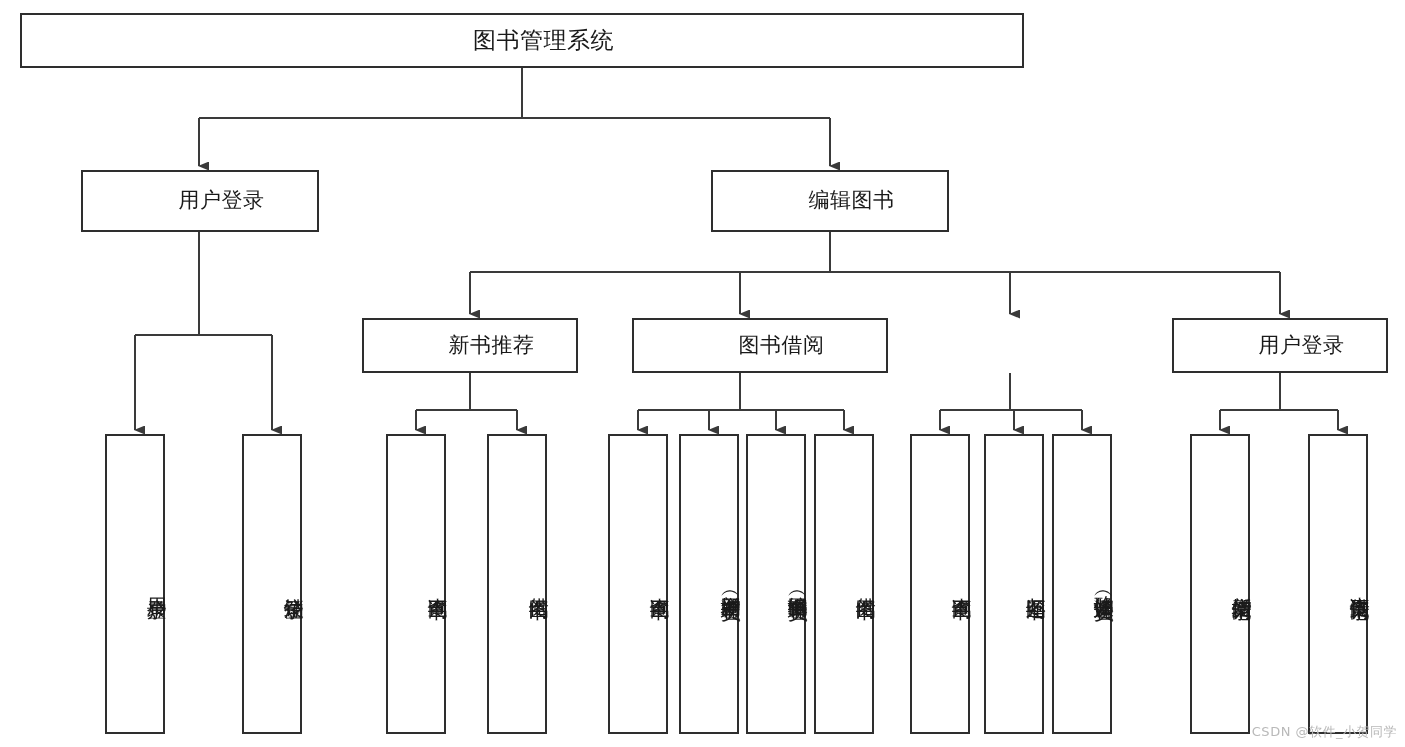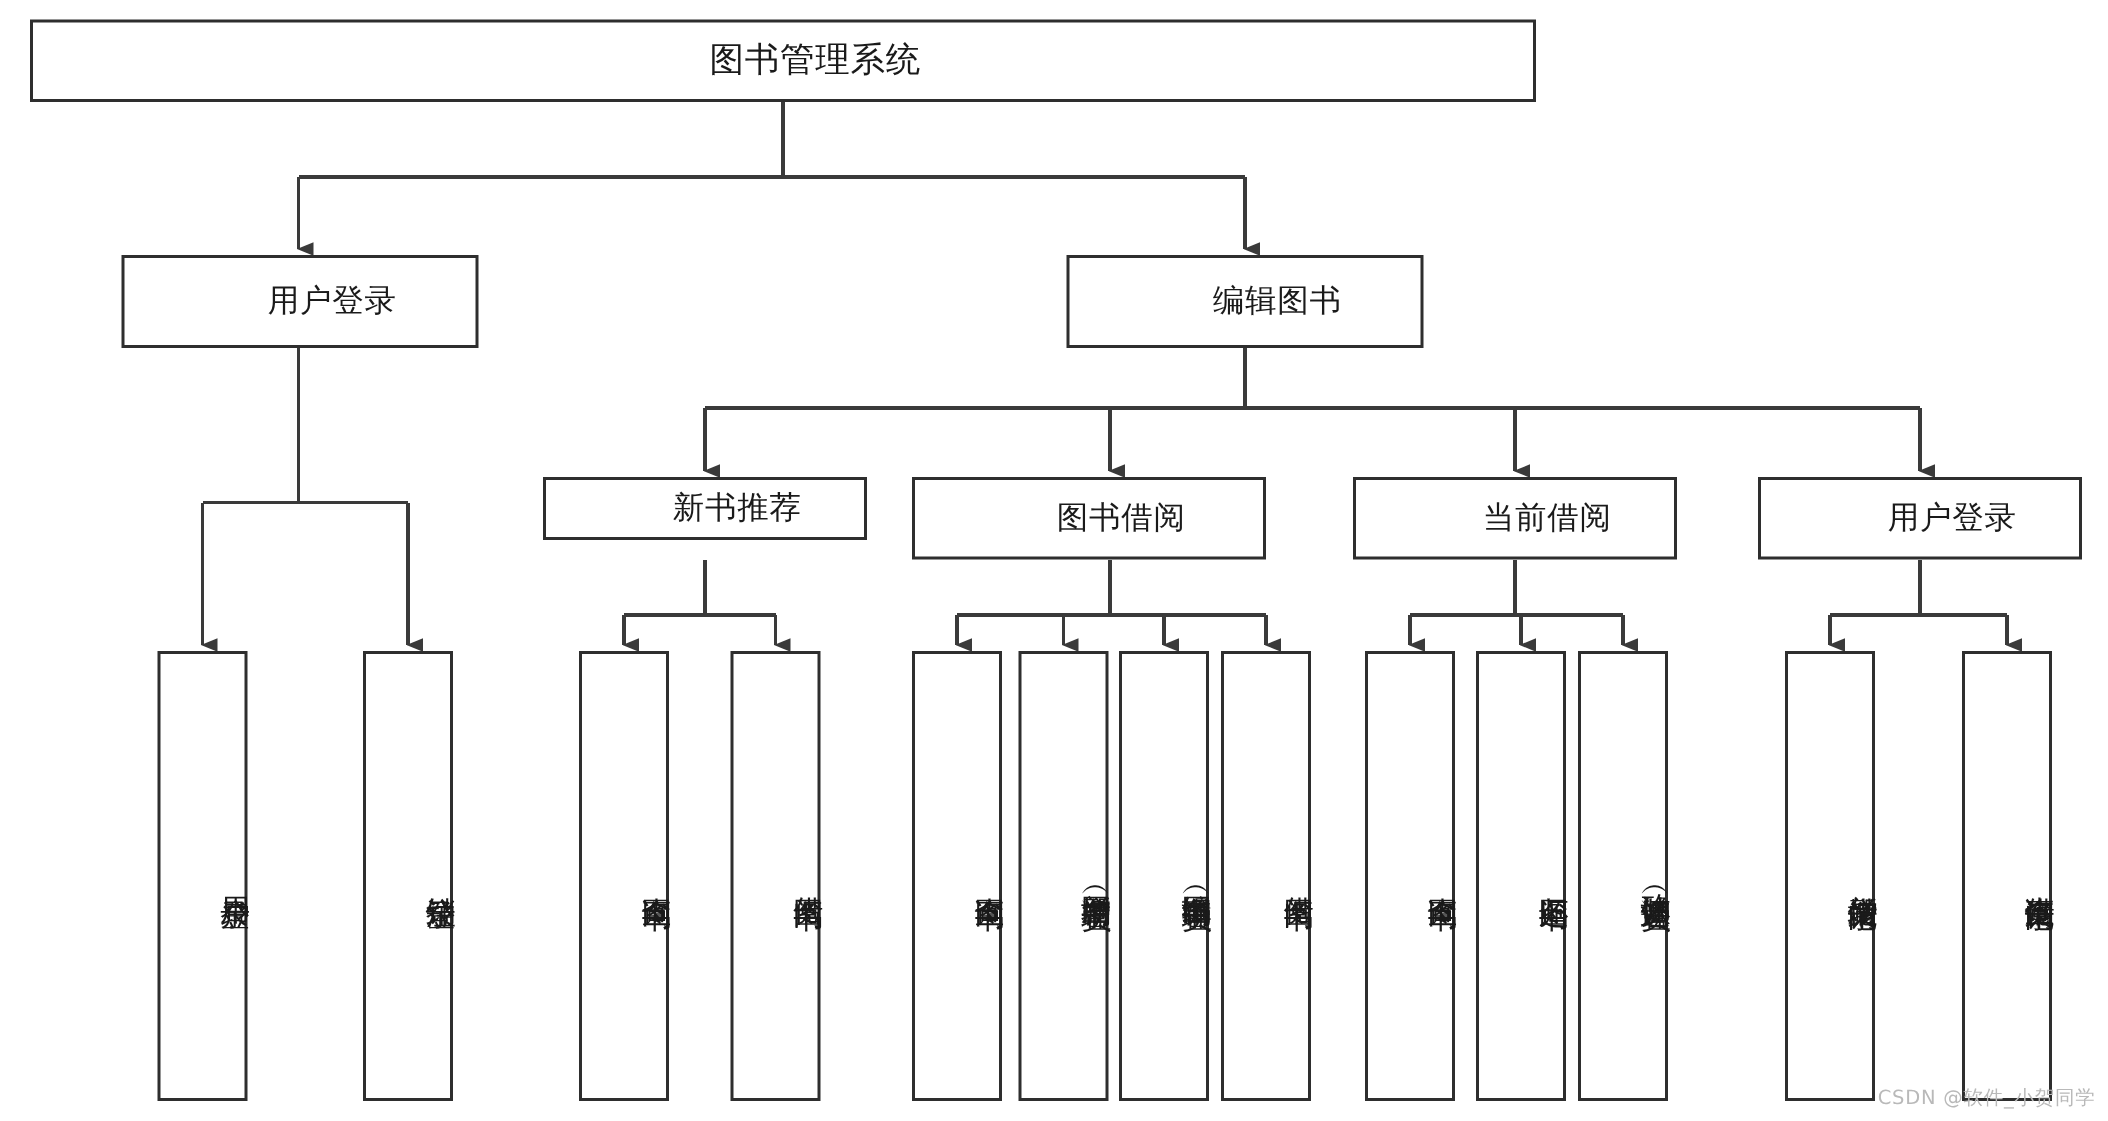--- a/index.html
+++ b/index.html
@@ -129,28 +129,25 @@
     <span class="node-label-h title-label">图书管理系统</span>
   </div>
 
   <div class="node-box" style="left: 81px; top: 170px; width: 238px; height: 62px;">
     <span class="node-label-h">用户登录</span>
   </div>
   <div class="node-box" style="left: 711px; top: 170px; width: 238px; height: 62px;">
     <span class="node-label-h">编辑图书</span>
   </div>
 
-  <div class="node-box" style="left: 362px; top: 318px; width: 216px; height: 42px;">
+  <div class="node-box" style="left: 362px; top: 318px; width: 216px; height: 55px;">
     <span class="node-label-h">新书推荐</span>
   </div>
-  <div class="node-box" style="left: 608px; top: 318px; width: 236px; height: 55px;">
+  <div class="node-box" style="left: 632px; top: 318px; width: 256px; height: 55px;">
     <span class="node-label-h">图书借阅</span>
-  </div>
-  <div class="node-box" style="left: 902px; top: 318px; width: 216px; height: 55px;">
-    <span class="node-label-h">当前借阅</span>
   </div>
   <div class="node-box" style="left: 1172px; top: 318px; width: 216px; height: 55px;">
     <span class="node-label-h">用户登录</span>
   </div>
 
   <div class="node-box" style="left: 105px; top: 434px; width: 60px; height: 300px;">
     <span class="node-label-v">用户登录</span>
   </div>
   <div class="node-box" style="left: 242px; top: 434px; width: 60px; height: 300px;">
     <span class="node-label-v">注销登录</span>

